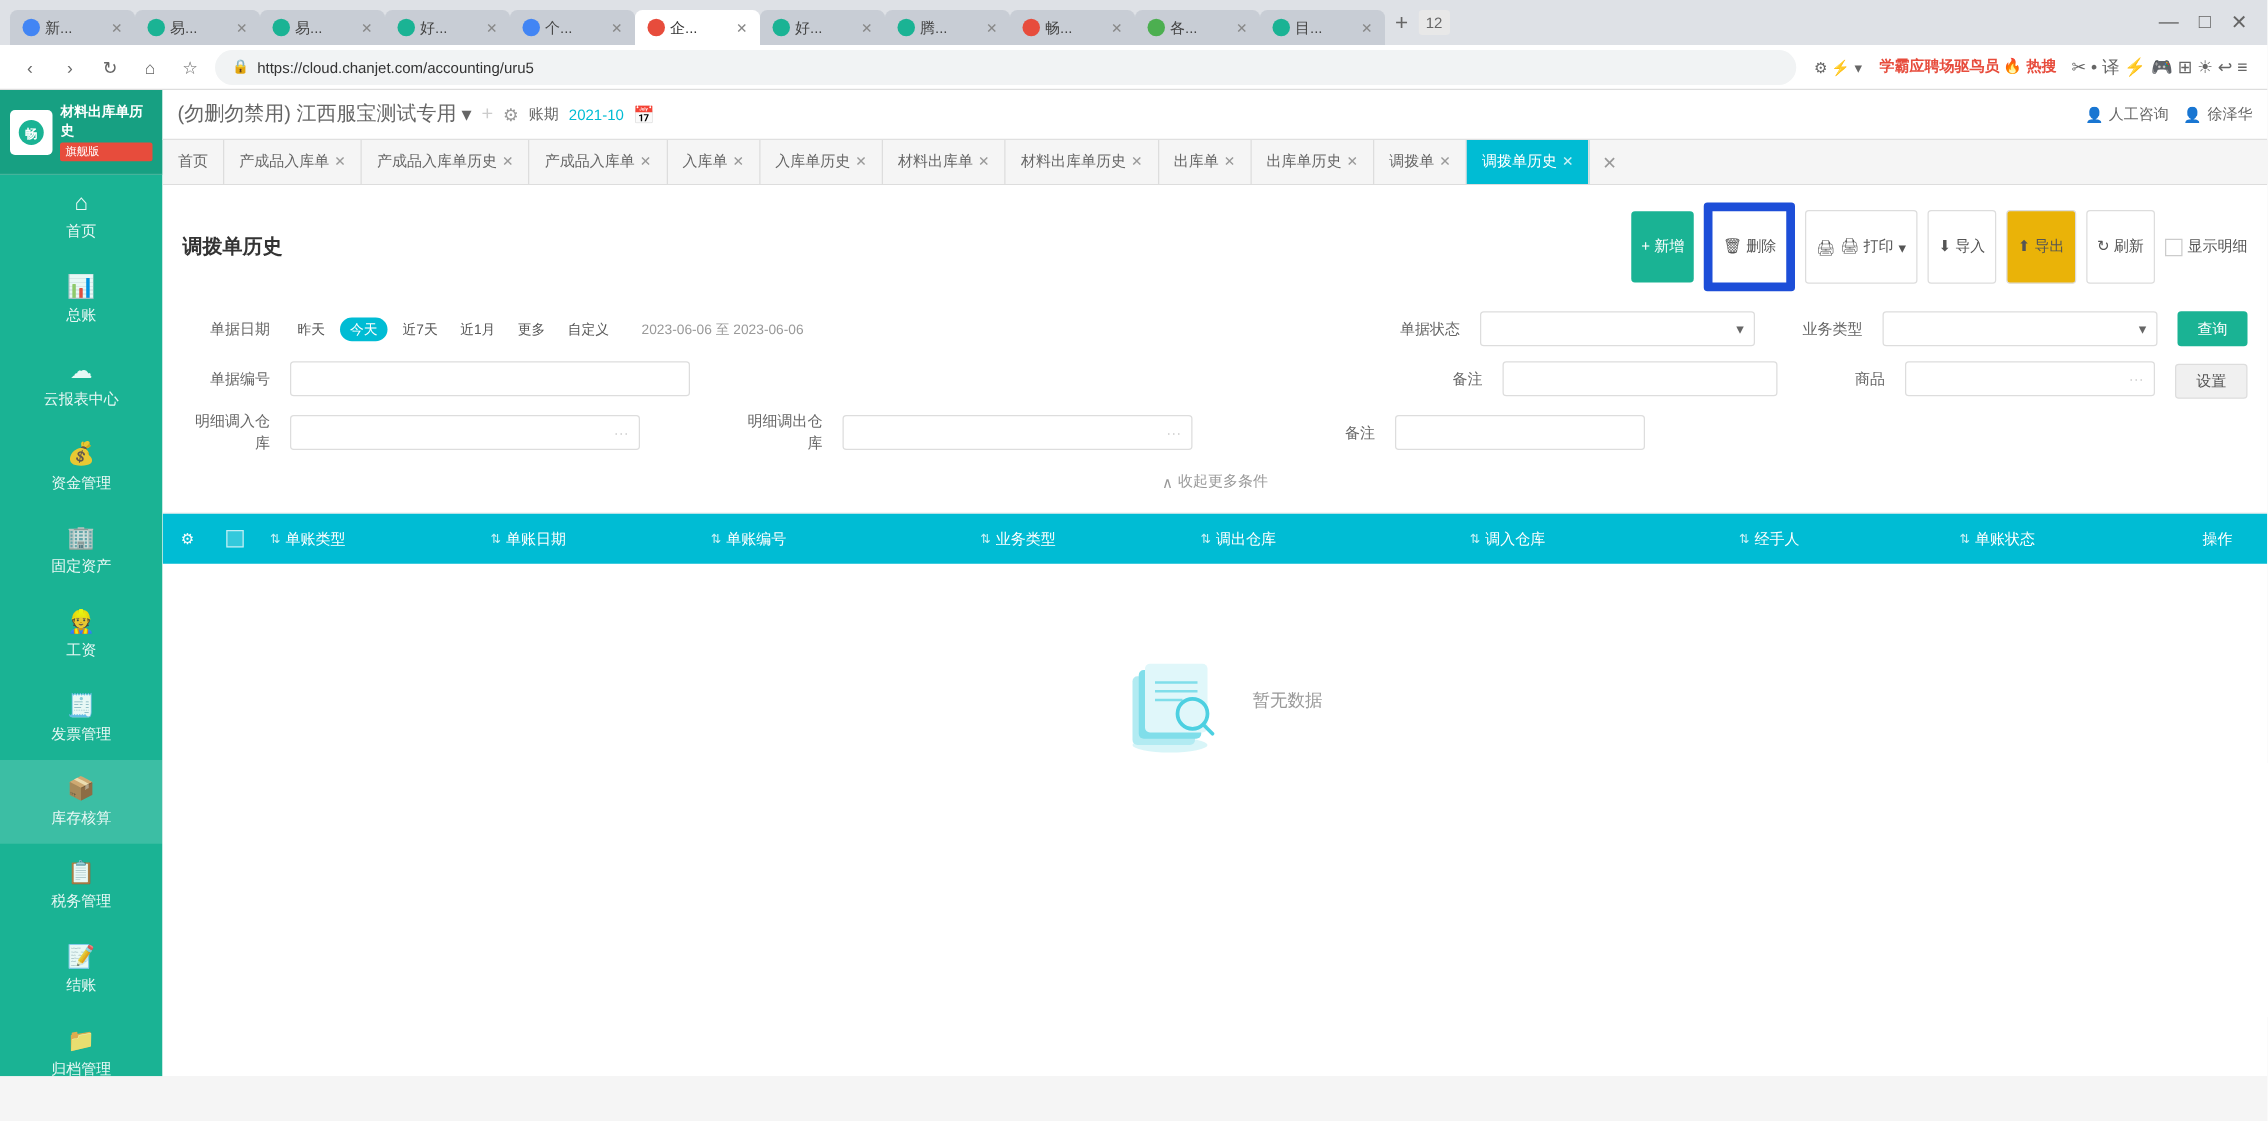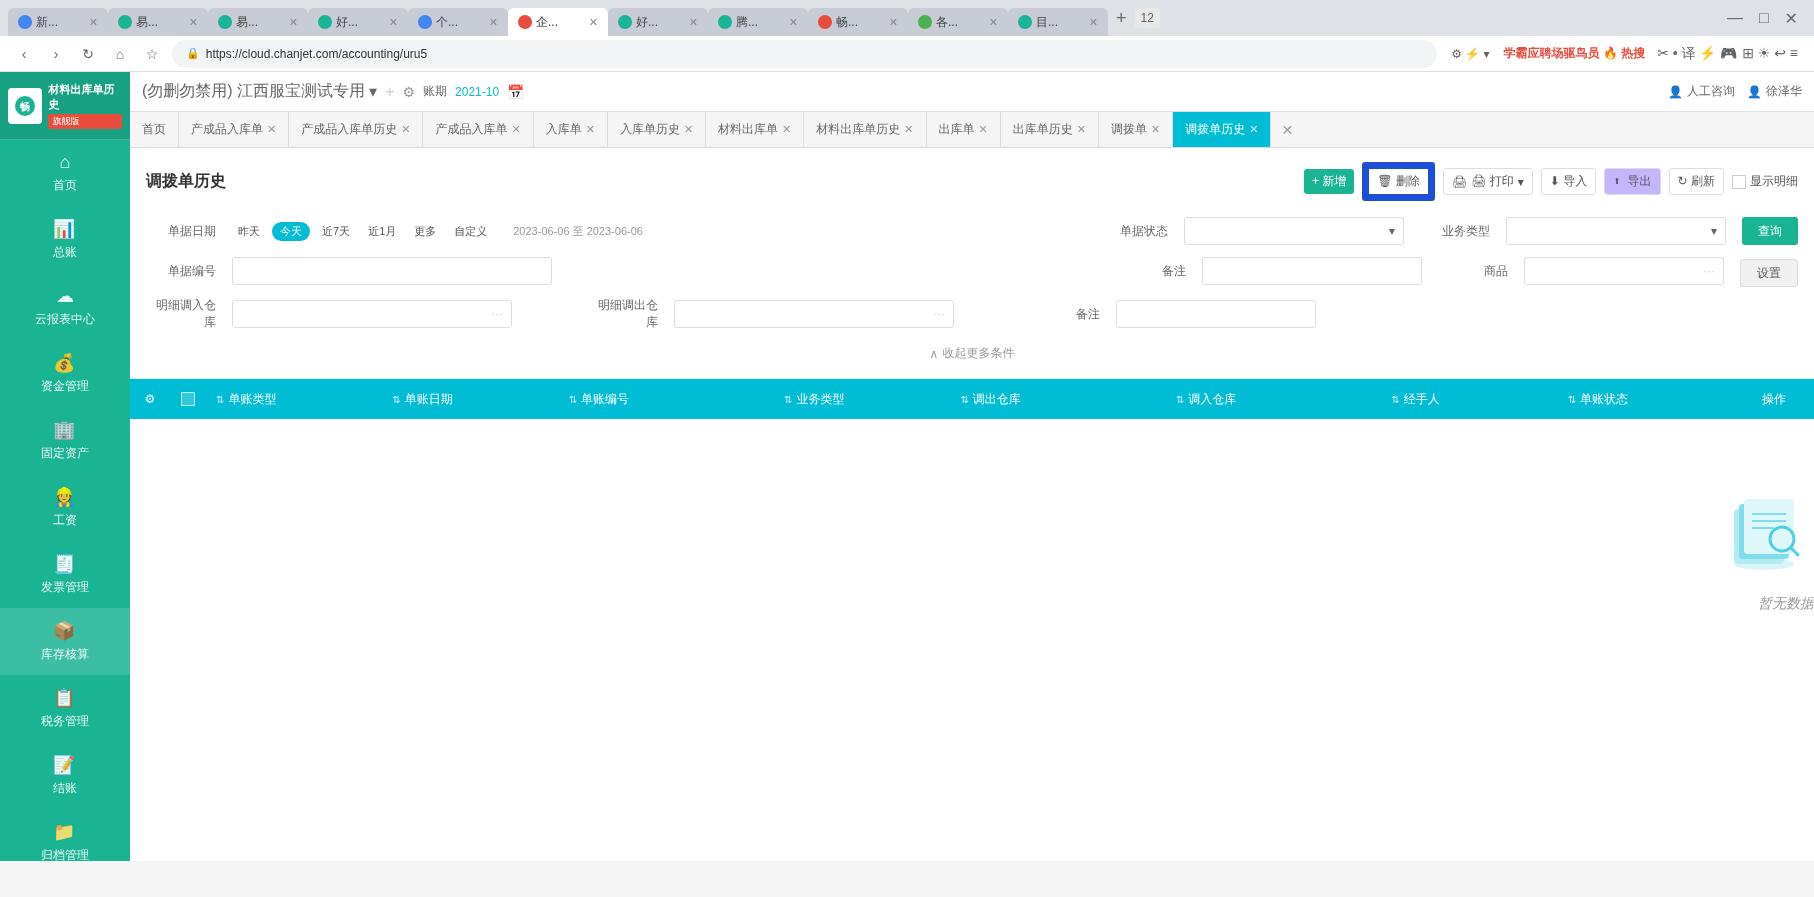--- a/index.html
+++ b/index.html
@@ -40,21 +40,21 @@
     .page-tab.active .tab-x { color: rgba(255,255,255,0.8); }
 
     
     .main-content { flex: 1; overflow: hidden; display: flex; flex-direction: column; background: #fff; }
     .content-area { flex: 1; overflow-y: auto; padding: 0; }
 
     
     .page-header { padding: 14px 16px 8px; display: flex; align-items: center; justify-content: space-between; }
     .page-title { font-size: 16px; font-weight: bold; color: #333; }
     .page-actions { display: flex; align-items: center; gap: 8px; }
-    .action-btn { display: flex; align-items: center; gap: 4px; font-size: 12px; color: #555; cursor: pointer; padding: 4px 8px; border-radius: 3px; }
+    .action-btn { display: flex; align-items: center; gap: 4px; font-size: 12px; color: #555; cursor: pointer; padding: 20px 8px; border-radius: 3px; }
     .display-toggle { display: flex; align-items: center; gap: 4px; font-size: 12px; color: #555; }
     .checkbox-small { width: 14px; height: 14px; border: 1px solid #ccc; display: inline-block; }
 
     
     .filter-section { padding: 8px 16px 12px; border-bottom: 1px solid #eee; }
     .filter-row { display: flex; align-items: center; gap: 16px; margin-bottom: 10px; }
     .filter-row:last-child { margin-bottom: 0; }
     .filter-label { font-size: 12px; color: #666; width: 70px; flex-shrink: 0; text-align: right; }
     .filter-date-group { display: flex; align-items: center; gap: 6px; }
     .date-btn { font-size: 11px; padding: 2px 6px; cursor: pointer; color: #555; border-radius: 2px; }
@@ -81,21 +81,21 @@
     .th-cell.number { flex: 1.5; }
     .th-cell.biz-type { flex: 1.2; }
     .th-cell.out-wh { flex: 1.5; }
     .th-cell.in-wh { flex: 1.5; }
     .th-cell.handler { flex: 1.2; }
     .th-cell.status { flex: 1.2; }
     .th-cell.operation { width: 80px; justify-content: center; text-align: right; }
     .sort-icon { font-size: 10px; color: rgba(255,255,255,0.8); }
 
     
-    .empty-state { display: flex; flex-direction: column; align-items: flex-end; justify-content: center; padding: 60px 0; gap: 16px; font-style: italic; }
+    .empty-state { display: flex; flex-direction: row; align-items: center; justify-content: center; padding: 60px 0; gap: 16px; }
     .empty-icon { width: 100px; height: 100px; }
     .empty-text { font-size: 14px; color: #999; }
 
     
     ::-webkit-scrollbar { width: 6px; height: 6px; }
     ::-webkit-scrollbar-thumb { background: #ccc; border-radius: 3px; }
   </style>
 </head>
 <body>
 
@@ -322,21 +322,21 @@
         <span class="page-title">调拨单历史</span>
         <div class="page-actions">
           <button class="action-btn" style="background:#1ab394;color:#fff;border:none;">+ 新增</button>
           <button class="action-btn" style="background:#fff;border:7px solid #1d4ed8;color:#555;">🗑 删除</button>
           <button class="action-btn" style="background:#fff;border:1px solid #ddd;color:#555;">
             <span>🖨</span>
             <span>🖨 打印</span>
             <span>▾</span>
           </button>
           <button class="action-btn" style="background:#fff;border:1px solid #ddd;color:#555;">⬇ 导入</button>
-          <button class="action-btn" style="background:#c4b5fd;border:1px solid #ddd;color:#555;font-family:Liberation Mono, monospace;">⬆ 导出</button>
+          <button class="action-btn" style="background:#eab308;border:1px solid #ddd;color:#555;">⬆ 导出</button>
           <button class="action-btn" style="background:#fff;border:1px solid #ddd;color:#555;">↻ 刷新</button>
           <div class="display-toggle">
             <span class="checkbox-small"></span>
             <span>显示明细</span>
           </div>
         </div>
       </div>
 
       <div class="filter-section">
 

